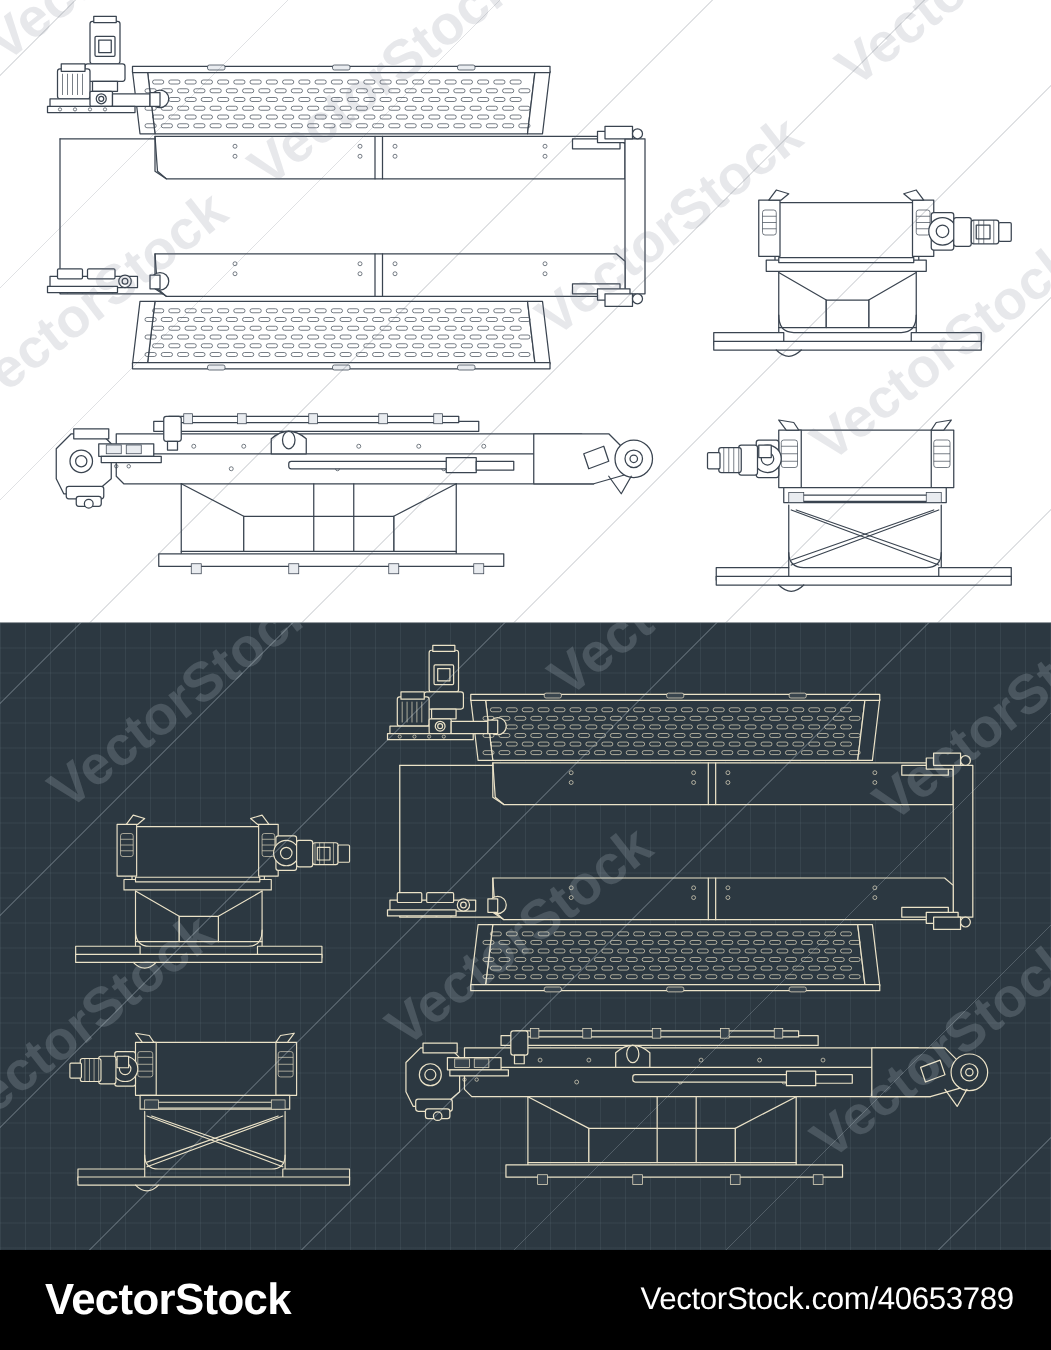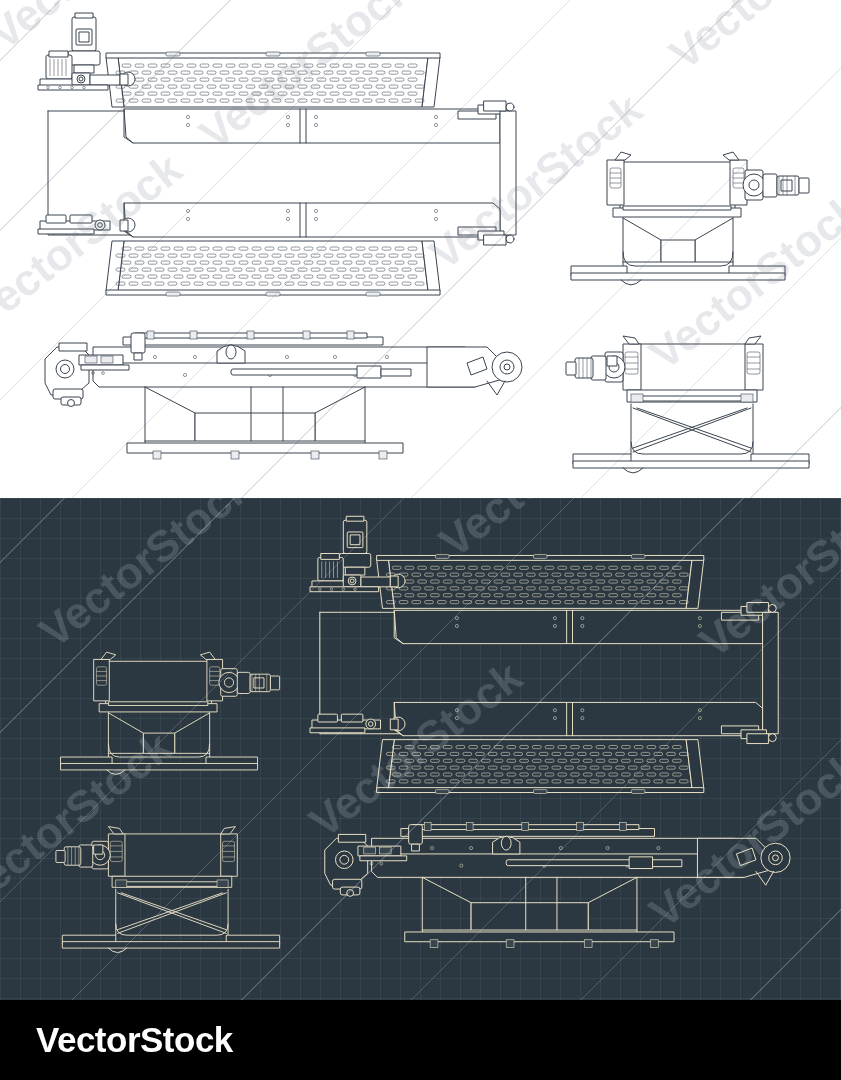--- a/index.html
+++ b/index.html
@@ -1356,15 +1356,16 @@
     <div class="wm-text dark" style="left:-60px;top:-30px;font-size:44px">VectorStock</div>
     <div class="wm-text dark" style="left:300px;top:310px;font-size:44px">VectorStock</div>
     <div class="wm-text dark" style="left:430px;top:30px;font-size:44px">VectorStock</div>
     <div class="wm-text dark" style="left:690px;top:130px;font-size:44px">VectorStock</div>
     <div class="wm-text dark" style="left:-50px;top:380px;font-size:44px">VectorStock</div>
     <div class="wm-text dark" style="left:640px;top:400px;font-size:44px">VectorStock</div>
   </div>
 
   <div class="panel" id="panel-footer">
     <div class="brand">VectorStock</div>
+    <div class="url">VectorStock.com/40653789</div>
   </div>
 
 </div>
 
 </body></html>

